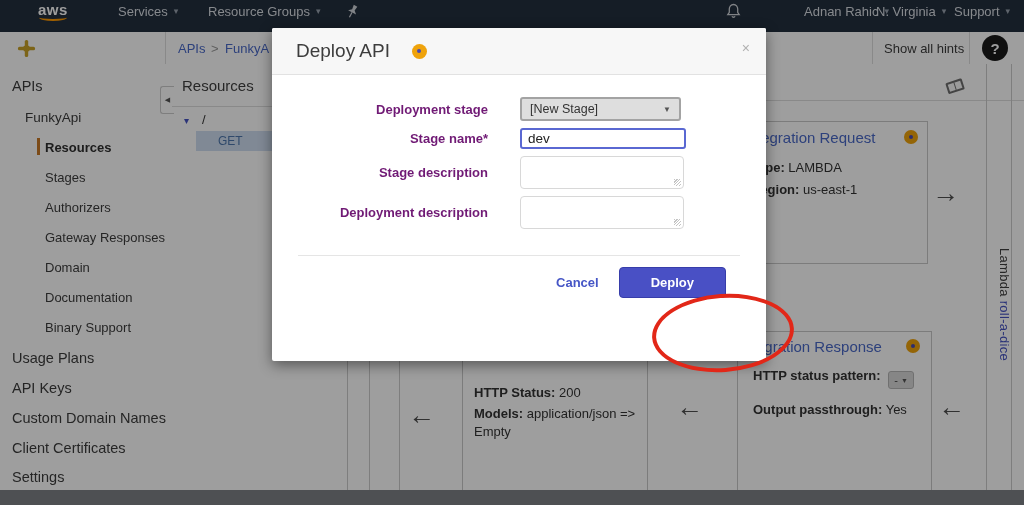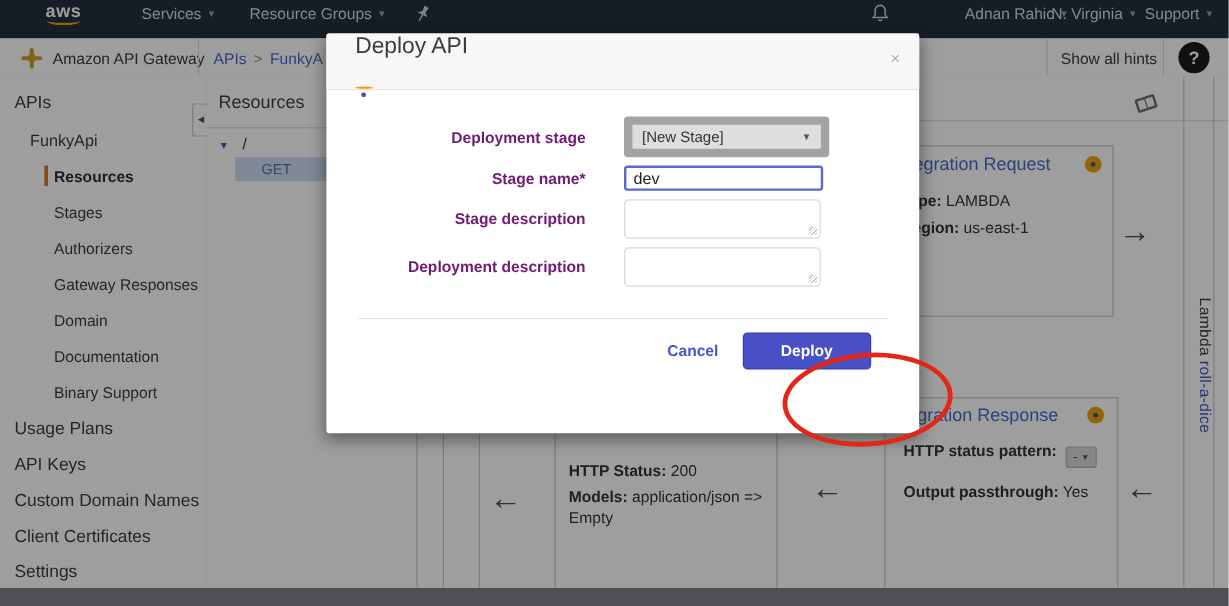--- a/index.html
+++ b/index.html
@@ -61,29 +61,29 @@
   .vert-strip .lam-link{color:#4653c2;}
   .footer-strip{position:absolute;left:0;top:490px;width:1024px;height:15px;background:#7e8287;z-index:1;}
 
   
   .overlay{position:absolute;inset:0;background:rgba(0,0,0,0.38);z-index:50;}
 
   
   .modal{position:absolute;left:272px;top:28px;width:494px;height:333px;background:#fff;border-radius:2px;
     box-shadow:0 4px 14px rgba(0,0,0,.45);z-index:100;}
   .modal-header{position:relative;height:46px;background:#f7f7f7;border-bottom:1px solid #e2e2e2;
-    border-radius:2px 2px 0 0;display:flex;padding:0 24px;gap:22px;flex-direction:column;}
+    border-radius:2px 2px 0 0;display:flex;align-items:center;padding:0 24px;gap:22px;}
   .modal-title{font-size:19px;color:#3d3d3d;}
   .modal-close{position:absolute;right:16px;top:12px;color:#b0b0b0;font-size:14px;cursor:pointer;}
   .modal-body{padding:22px 26px 0 26px;}
   .modal-desc{font-size:13.5px;color:#666;line-height:1.5;margin:0 0 14px 0;}
   .form-row{display:flex;align-items:center;margin-bottom:7px;}
   .form-label{width:190px;text-align:right;font-size:13px;font-weight:700;color:#701a75;flex:none;}
   .form-ctl{margin-left:32px;}
-  .stage-select{width:141px;height:16px;background:#dedede;border:7px solid #a3a3a3;border-radius:3px;
+  .stage-select{width:141px;height:16px;background:#dedede;border:2px solid #a3a3a3;border-radius:3px;
     padding:2px 8px;font-size:12.5px;color:#333;display:flex;align-items:center;justify-content:space-between;cursor:pointer;}
   .stage-select .sel-caret{font-size:8px;color:#555;}
   .stage-input{width:150px;height:15px;border:2px solid #5a68d2;border-radius:3px;padding:1px 6px;
     font-size:13.5px;color:#222;font-family:"Liberation Sans",sans-serif;outline:none;}
   .ta{width:162px;height:31px;border:1px solid #d8d8d8;border-radius:4px;position:relative;background:#fff;}
   .ta::after{content:"";position:absolute;right:2px;bottom:2px;width:7px;height:7px;
     background:repeating-linear-gradient(-45deg,transparent,transparent 1px,#c4c4c4 1px,#c4c4c4 2px);}
   .modal-footer{margin-top:26px;border-top:1px solid #e5e5e5;height:52px;display:flex;align-items:center;
     justify-content:flex-end;padding-right:14px;gap:20px;}
   .cancel-link{font-size:13px;font-weight:700;color:#4656c6;cursor:pointer;}
@@ -137,21 +137,20 @@
   </div>
 
   <div class="subheader">
     <div class="sub-item" style="left:17px;">
       <svg width="19" height="19" viewBox="0 0 20 20">
         <rect x="8.2" y="1" width="3.6" height="18" rx="1.6" fill="#c9a227"></rect>
         <rect x="1" y="8.2" width="18" height="3.6" rx="1.6" fill="#c9a227"></rect>
         <rect x="7" y="7" width="6" height="6" rx="1" fill="#c9a227"></rect>
       </svg>
     </div>
-    <div class="sub-item" style="left:44px;">Amazon API Gateway</div>
     <div class="sub-item crumb-link" style="left:178px;">APIs</div>
     <div class="sub-item" style="left:211px;color:#999;">&gt;</div>
     <div class="sub-item crumb-link" style="left:225px;">FunkyA</div>
     <div class="sub-item" style="left:884px;">Show all hints</div>
     <div class="help-circle">?</div>
   </div>
   <div class="vsep" style="left:165px;"></div>
   <div class="vsep" style="left:872px;"></div>
   <div class="vsep" style="left:969px;"></div>
 

